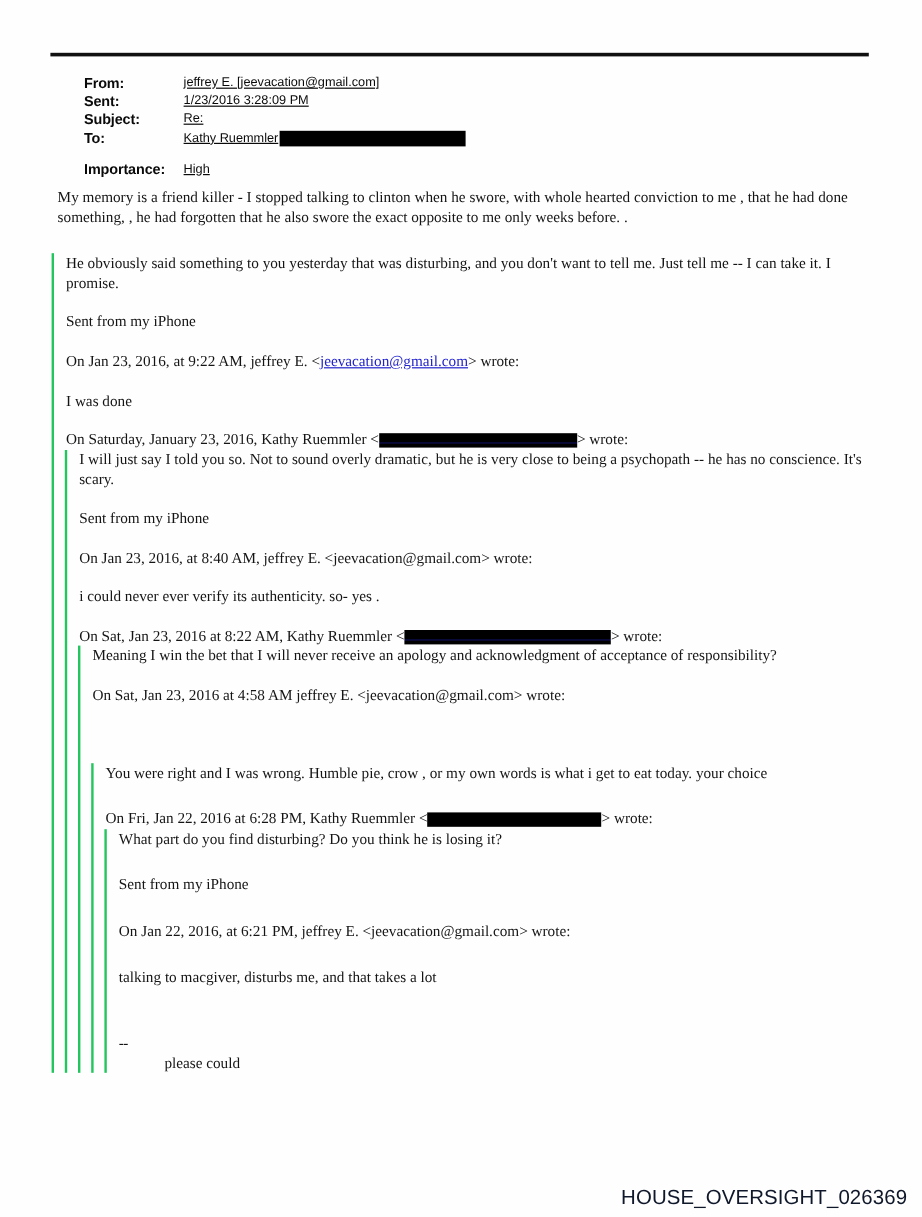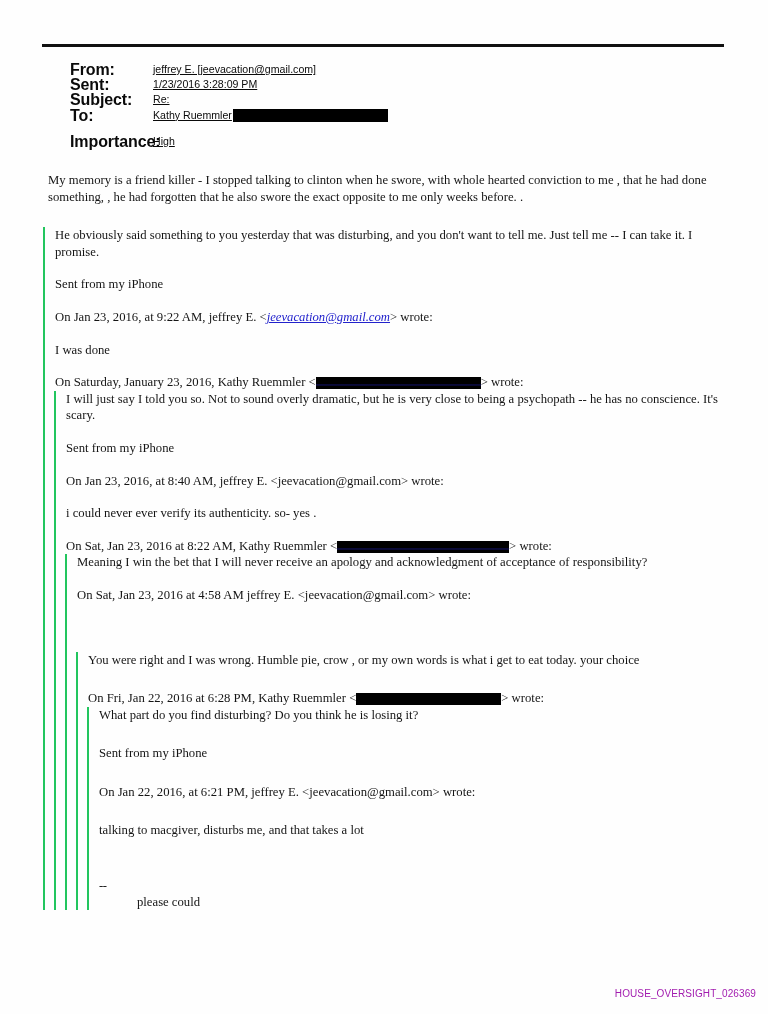--- a/index.html
+++ b/index.html
@@ -44,21 +44,21 @@
     align-items: flex-start;
     line-height: 15.2px;
     height: 15.2px;
     font-size: 11.4px;
   }
   .hdr-label {
     width: 83px;
     flex: 0 0 83px;
     font-family: "Liberation Sans", "DejaVu Sans", sans-serif;
     font-weight: bold;
-    font-size: 16px;
+    font-size: 12px;
     color: #0a0a0a;
     letter-spacing: -0.1px;
     padding-left: 28px;
   }
   .hdr-value {
     font-family: "Liberation Sans", "DejaVu Sans", sans-serif;
     font-size: 10.6px;
     color: #0a0a0a;
     white-space: nowrap;
     display: flex;
@@ -78,21 +78,21 @@
       linear-gradient(to bottom,
         #000 0%, #000 62%,
         #0a0a3a 62%, #080830 74%,
         #000 74%, #000 100%);
   }
 
   
   .body {
     position: absolute;
     left: 42px;
-    top: 172px;
+    top: 156px;
     width: 692px;
   }
   p.t {
     margin: 0;
     font-size: 12.7px;
     line-height: 16.6px;
     color: #141414;
     font-family: "Liberation Serif", "DejaVu Serif", serif;
   }
   .spacer-md { height: 16px; }
@@ -105,37 +105,36 @@
     margin-left: 1px;
   }
   .quote > .inner {
     padding-left: 0px;
   }
   .hdrline { white-space: normal; }
 
   a.maillink {
     color: #2222cc;
     text-decoration: underline;
-    font-style: italic;
   }
 
   .dashes {
     letter-spacing: -0.5px;
     color: #3a3a3a;
   }
   .pleasenote { padding-left: 40px; }
 
   
   .footer {
     position: absolute;
     right: 12px;
     top: 988px;
     font-family: "Liberation Sans", "DejaVu Sans", sans-serif;
-    font-size: 10px;
-    color: #a21caf;
+    font-size: 17px;
+    color: #0f172a;
     letter-spacing: 0.1px;
   }
 </style>
 </head>
 <body>
 
 <div class="page">
 
   <div class="top-rule"></div>
 

